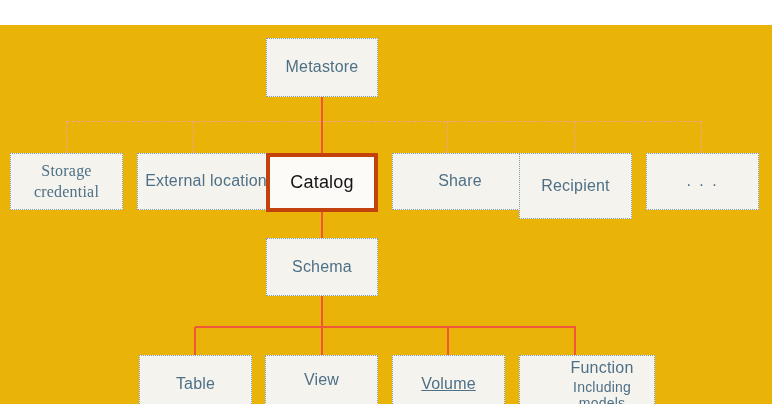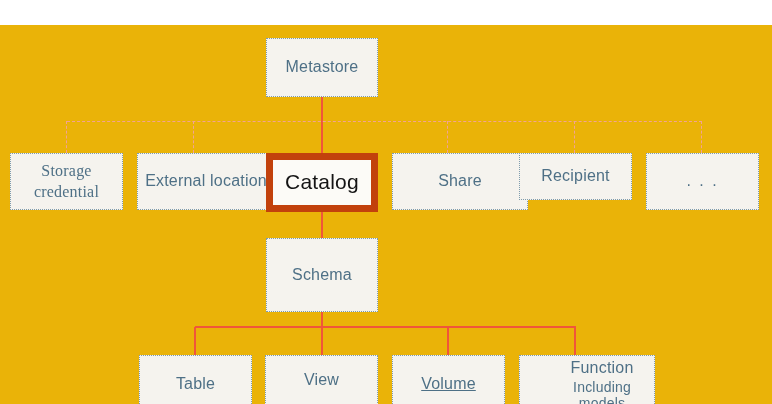--- a/index.html
+++ b/index.html
@@ -28,39 +28,39 @@
     letter-spacing: 0.2px;
     display: flex;
     flex-direction: column;
     align-items: center;
     justify-content: center;
     text-align: center;
     padding: 2px 4px;
   }
   .box--catalog {
     background: #fcfbf7;
-    border: 7px solid #c2410c;
+    border: 4px solid #c2410c;
     color: #141414;
-    font-size: 21px;
+    font-size: 18px;
   }
   .box .note {
     font-size: 14px;
     line-height: 1.15;
     margin-top: 1px;
     color: #4e7086;
   }
   
   #n-metastore { left: 266px; top: 13px;  width: 112px; height: 59px; }
   #n-storage   { left: 10px;  top: 128px; width: 113px; height: 57px; font-family: Liberation Serif, serif; }
   #n-external  { left: 137px; top: 128px; width: 138px; height: 57px; }
   #n-catalog   { left: 266px; top: 128px; width: 112px; height: 59px; }
   #n-share     { left: 392px; top: 128px; width: 136px; height: 57px; }
-  #n-recipient { left: 519px; top: 128px; width: 113px; height: 47px; }
+  #n-recipient { left: 519px; top: 128px; width: 113px; height: 66px; }
   #n-ellipsis  { left: 646px; top: 128px; width: 113px; height: 57px; letter-spacing: 2px; }
-  #n-schema    { left: 266px; top: 213px; width: 112px; height: 74px; }
+  #n-schema    { left: 266px; top: 213px; width: 112px; height: 58px; }
   #n-table     { left: 139px; top: 330px; width: 113px; height: 59px; }
   #n-view      { left: 265px; top: 330px; width: 113px; height: 50px; }
   #n-volume    { left: 392px; top: 330px; width: 113px; height: 59px; text-decoration: underline; }
   #n-function  { left: 519px; top: 330px; width: 136px; height: 59px; padding-left: 34px; }
   
   .line { position: absolute; }
   .v-solid { width: 2px; background: #f0563a; }
   .h-solid { height: 2px; background: #f0563a; }
   .v-dash  { width: 0; border-left: 1.5px dashed #f2a294; }
   .h-dash  { height: 0; border-top: 1.5px dashed #f2a294; }

